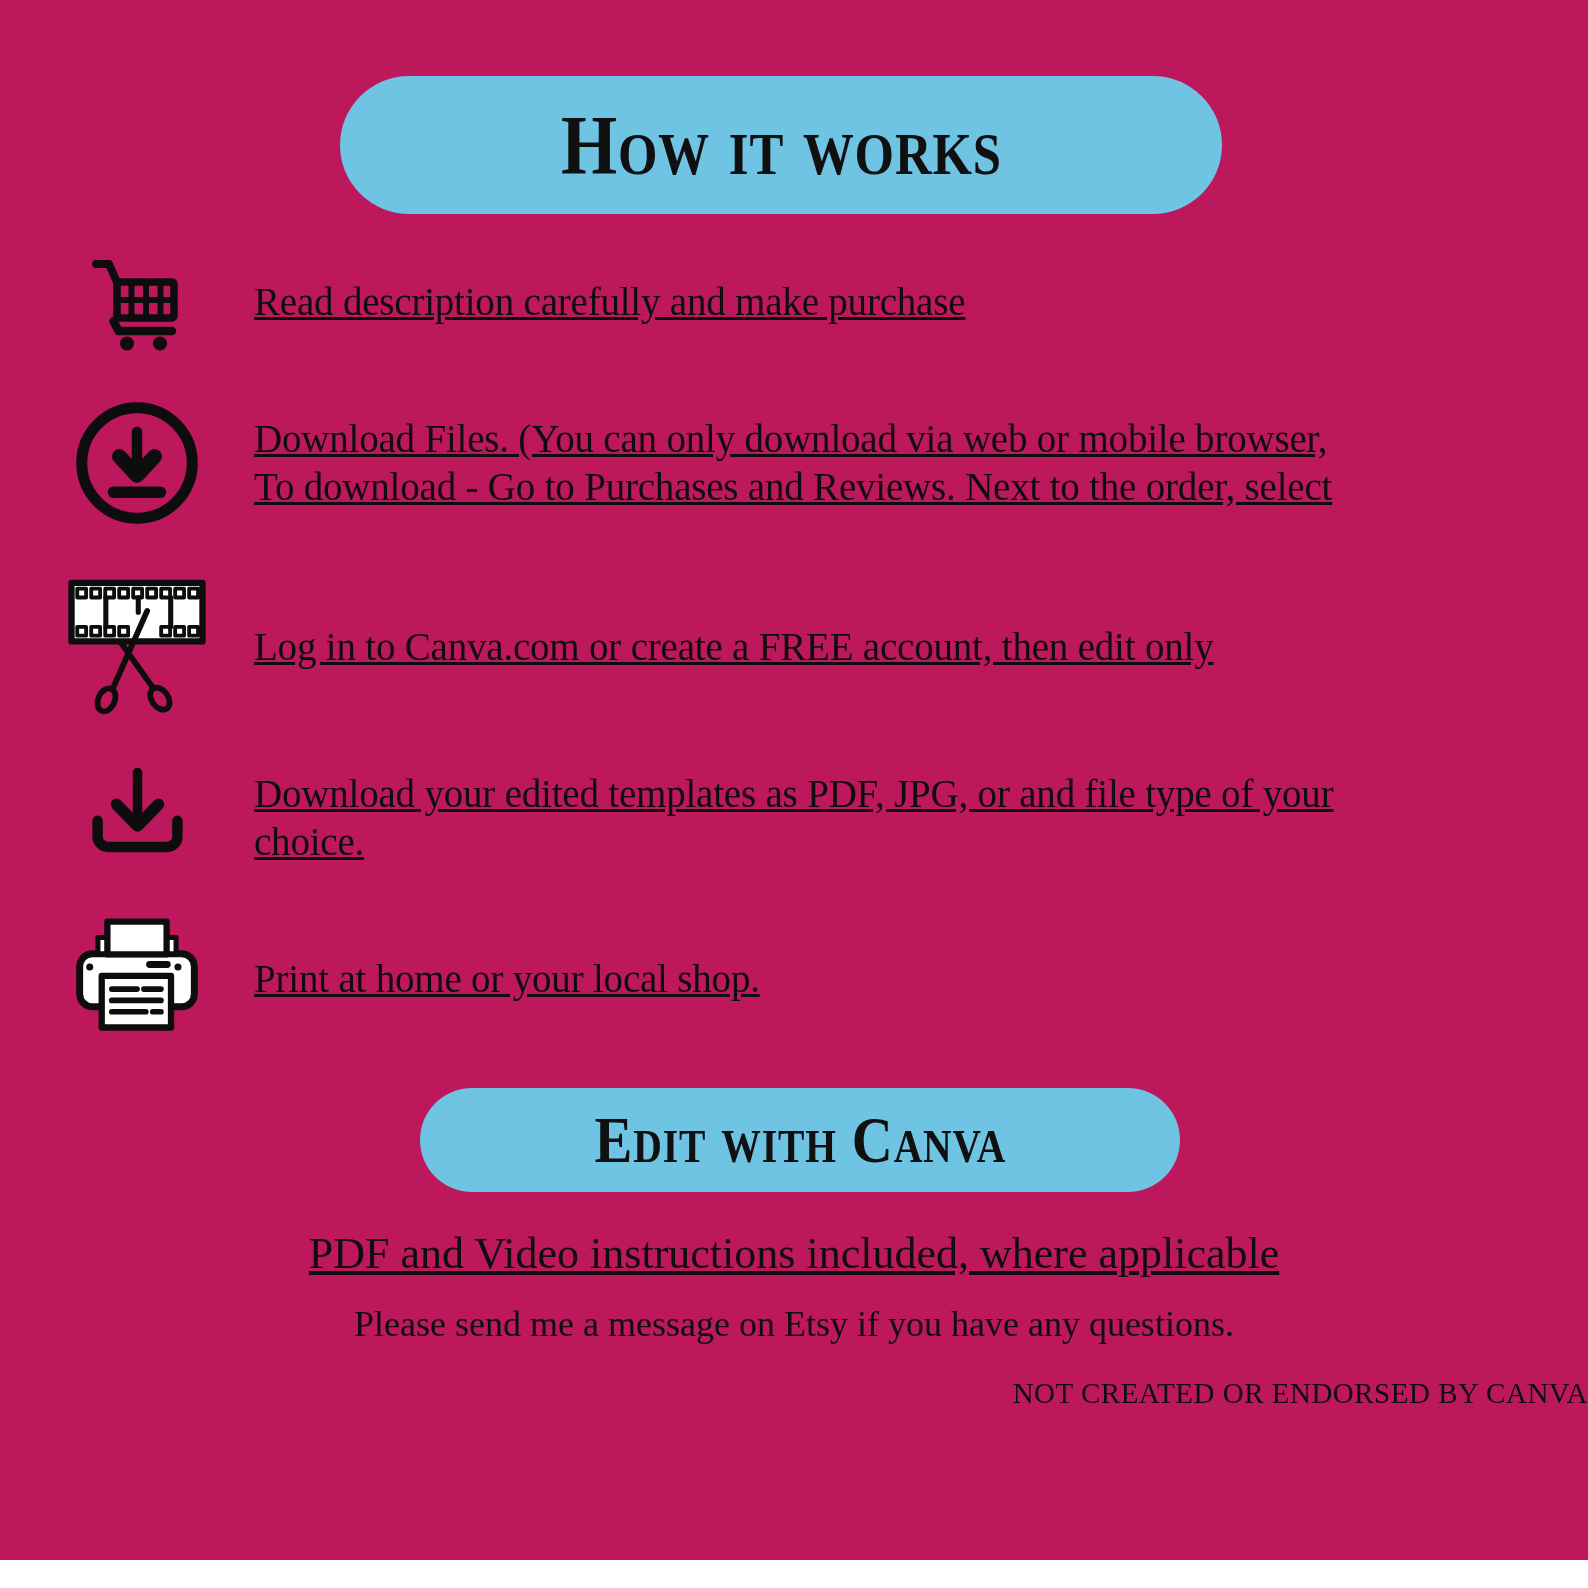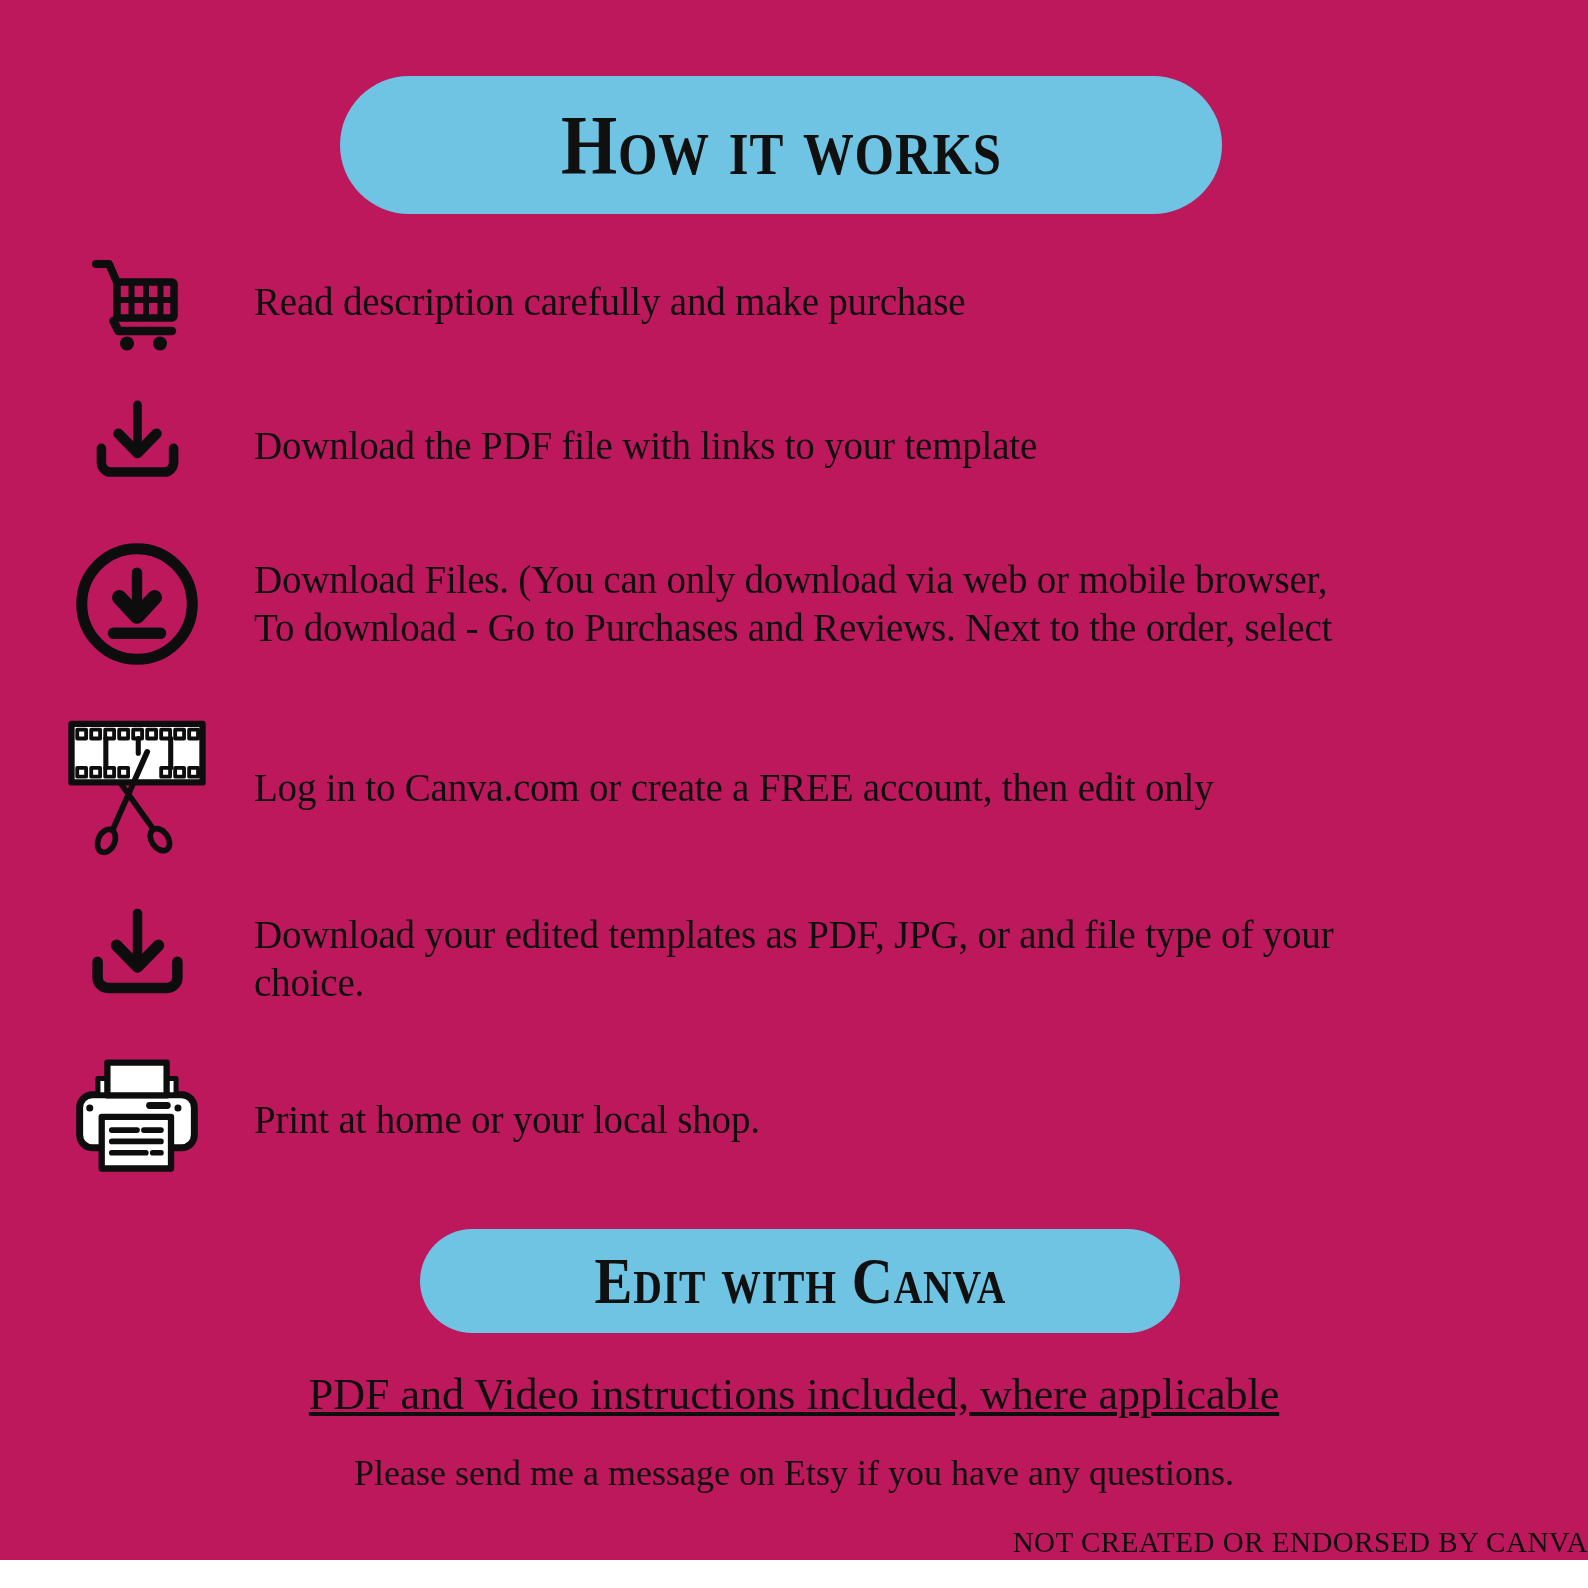--- a/index.html
+++ b/index.html
@@ -27,26 +27,26 @@
     transform: scaleX(0.86);
     white-space: nowrap;
   }
   .banner-top .banner-text { font-size: 84px; }
   .banner-bottom .banner-text { font-size: 66px; }
 
   .steps { margin-top: 38px; padding-left: 62px; }
   .step { display: flex; align-items: center; margin-bottom: 46px; }
   .icon-box { width: 150px; flex: 0 0 150px; display: flex; align-items: center; justify-content: center; }
   .step-text { margin-left: 42px; font-size: 39px; line-height: 48px; letter-spacing: -0.2px; color: #0e0e0e; }
-  .step-text .line { white-space: nowrap; }
+  .step-text .line { white-space: nowrap; text-decoration: underline; }
 
   svg { display: block; }
 
   .footer-line1 { font-size: 44px; text-align: center; margin-top: 36px; text-decoration: underline; }
-  .footer-line2 { font-size: 36px; text-align: center; margin-top: 32px; }
+  .footer-line2 { font-size: 36px; text-align: center; margin-top: 24px; }
   .footer-line3 { font-size: 29px; text-align: right; margin-top: 32px; letter-spacing: 0.5px; }
 </style>
 </head>
 <body>
 
 <div class="page">
 
   <div class="banner banner-top">
     <span class="banner-text">How it works</span>
   </div>
@@ -62,32 +62,20 @@
           <path d="M26.5 69 L31.5 79 H85" stroke-width="8.5"></path>
           <circle cx="40" cy="91.5" r="7" fill="#0d0d0d" stroke="none"></circle>
           <circle cx="73" cy="91.5" r="7" fill="#0d0d0d" stroke="none"></circle>
         </svg>
       </div>
       <div class="step-text">
         <div class="line">Read description carefully and make purchase</div>
       </div>
     </div>
 
-    <div class="step">
-      <div class="icon-box">
-        <svg width="95" height="95" viewBox="0 0 100 100" fill="none" stroke="#0d0d0d" stroke-linecap="round" stroke-linejoin="round">
-          <path d="M50 7 V53" stroke-width="9"></path>
-          <path d="M30 37.5 L50 58 L70 37.5" stroke-width="11"></path>
-          <path d="M12 53 V68 a10 10 0 0 0 10 10 H78 a10 10 0 0 0 10 -10 V53" stroke-width="10"></path>
-        </svg>
-      </div>
-      <div class="step-text">
-        <div class="line">Download the PDF file with links to your template</div>
-      </div>
-    </div>
 
     <div class="step">
       <div class="icon-box">
         <svg width="130" height="130" viewBox="0 0 100 100" fill="none" stroke="#0d0d0d" stroke-linecap="round" stroke-linejoin="round">
           <circle cx="50" cy="50" r="42.5" stroke-width="8.5"></circle>
           <path d="M50 26 V52" stroke-width="8"></path>
           <path d="M36.5 45 L50 59.5 L63.5 45" stroke-width="11.5"></path>
           <path d="M32 72.5 H68" stroke-width="9"></path>
         </svg>
       </div>

